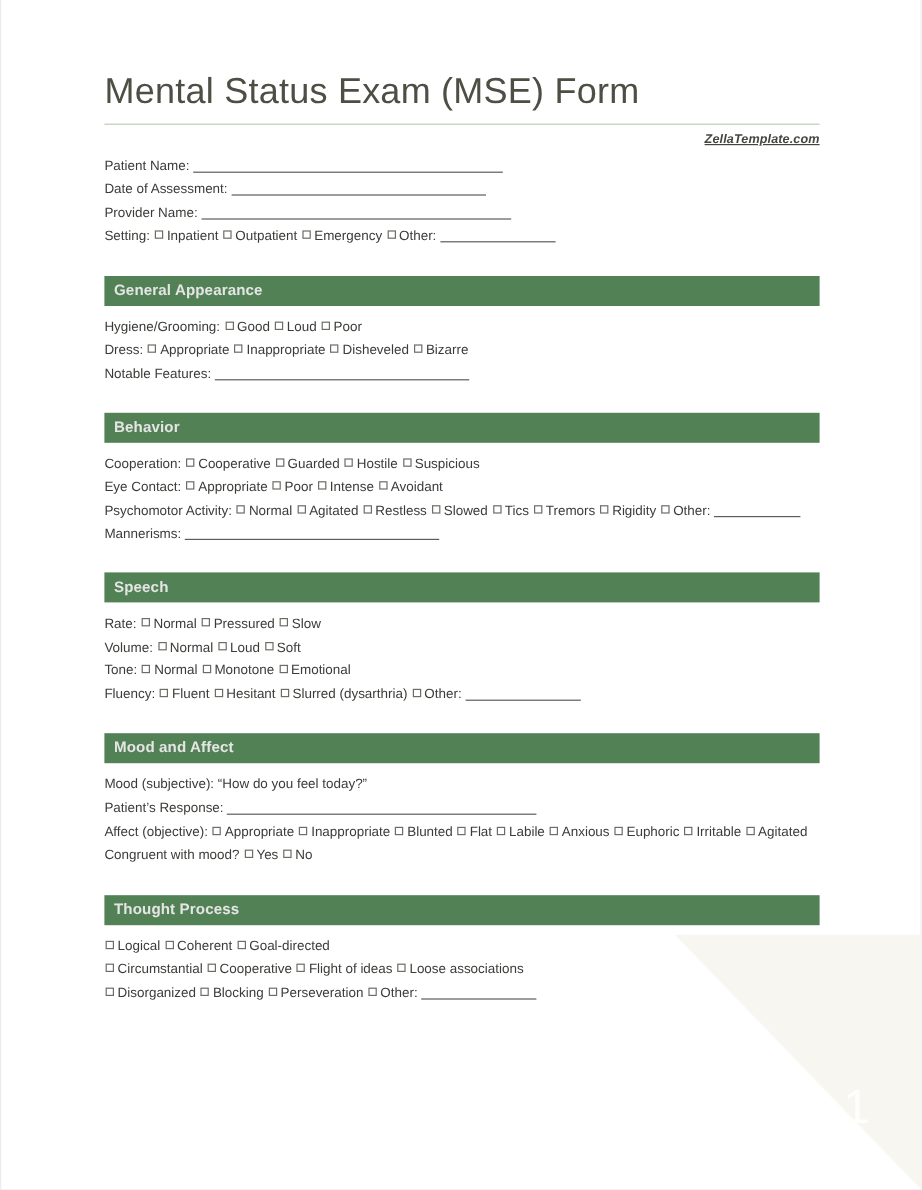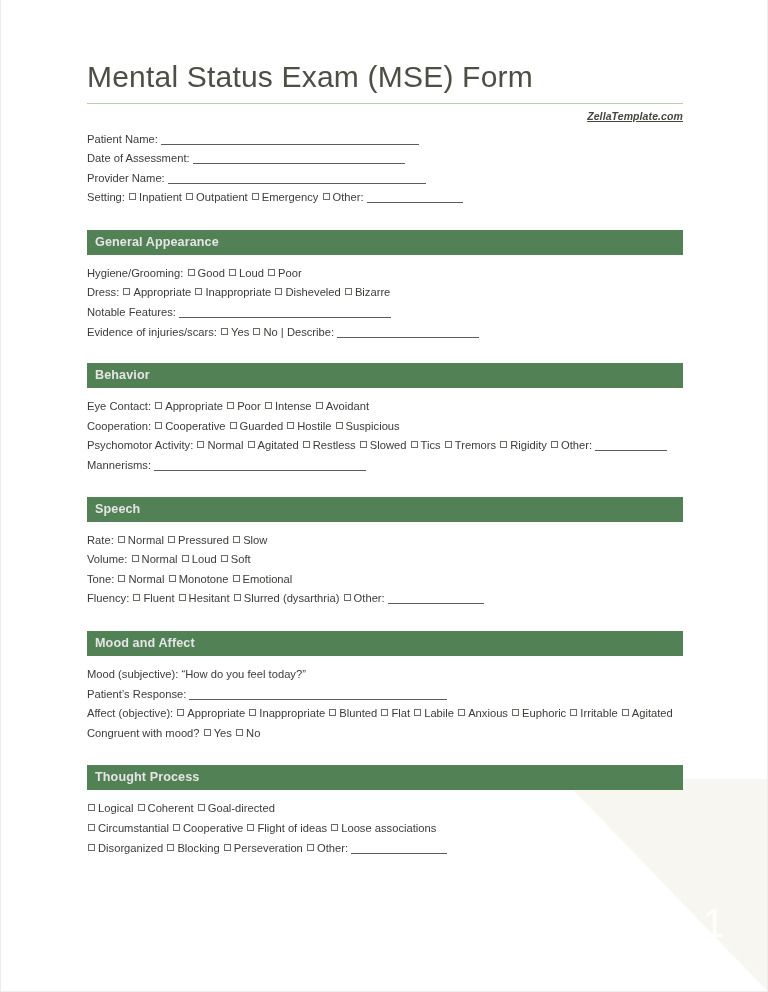--- a/index.html
+++ b/index.html
@@ -214,50 +214,42 @@
           <span class="opt"><span class="cb"></span><span>Inappropriate</span></span>
           <span class="opt"><span class="cb"></span><span>Disheveled</span></span>
           <span class="opt"><span class="cb"></span><span>Bizarre</span></span>
         </div>
 
         <div class="row nowrap">
           <span>Notable Features:</span>
           <span class="blank b-wide"></span>
         </div>
 
-        <div class="row nowrap">
-          <span>Evidence of injuries/scars:</span>
-          <span class="opt"><span class="cb"></span><span>Yes</span></span>
-          <span class="opt"><span class="cb"></span><span>No</span></span>
-          <span>|</span>
-          <span>Describe:</span>
-          <span class="blank b-lg"></span>
-        </div>
 
       </div>
     </div>
 
     <div class="sec-behavior">
       <div class="section-bar">Behavior</div>
       <div class="section-body">
+
+        <div class="row nowrap">
+          <span>Cooperation:</span>
+          <span class="opt"><span class="cb"></span><span>Cooperative</span></span>
+          <span class="opt"><span class="cb"></span><span>Guarded</span></span>
+          <span class="opt"><span class="cb"></span><span>Hostile</span></span>
+          <span class="opt"><span class="cb"></span><span>Suspicious</span></span>
+        </div>
 
         <div class="row nowrap">
           <span>Eye Contact:</span>
           <span class="opt"><span class="cb"></span><span>Appropriate</span></span>
           <span class="opt"><span class="cb"></span><span>Poor</span></span>
           <span class="opt"><span class="cb"></span><span>Intense</span></span>
           <span class="opt"><span class="cb"></span><span>Avoidant</span></span>
-        </div>
-
-        <div class="row nowrap">
-          <span>Cooperation:</span>
-          <span class="opt"><span class="cb"></span><span>Cooperative</span></span>
-          <span class="opt"><span class="cb"></span><span>Guarded</span></span>
-          <span class="opt"><span class="cb"></span><span>Hostile</span></span>
-          <span class="opt"><span class="cb"></span><span>Suspicious</span></span>
         </div>
 
         <div class="row">
           <span>Psychomotor  Activity:</span>
           <span class="opt"><span class="cb"></span><span>Normal</span></span>
           <span class="opt"><span class="cb"></span><span>Agitated</span></span>
           <span class="opt"><span class="cb"></span><span>Restless</span></span>
           <span class="opt"><span class="cb"></span><span>Slowed</span></span>
           <span class="opt"><span class="cb"></span><span>Tics</span></span>
           <span class="opt"><span class="cb"></span><span>Tremors</span></span>

